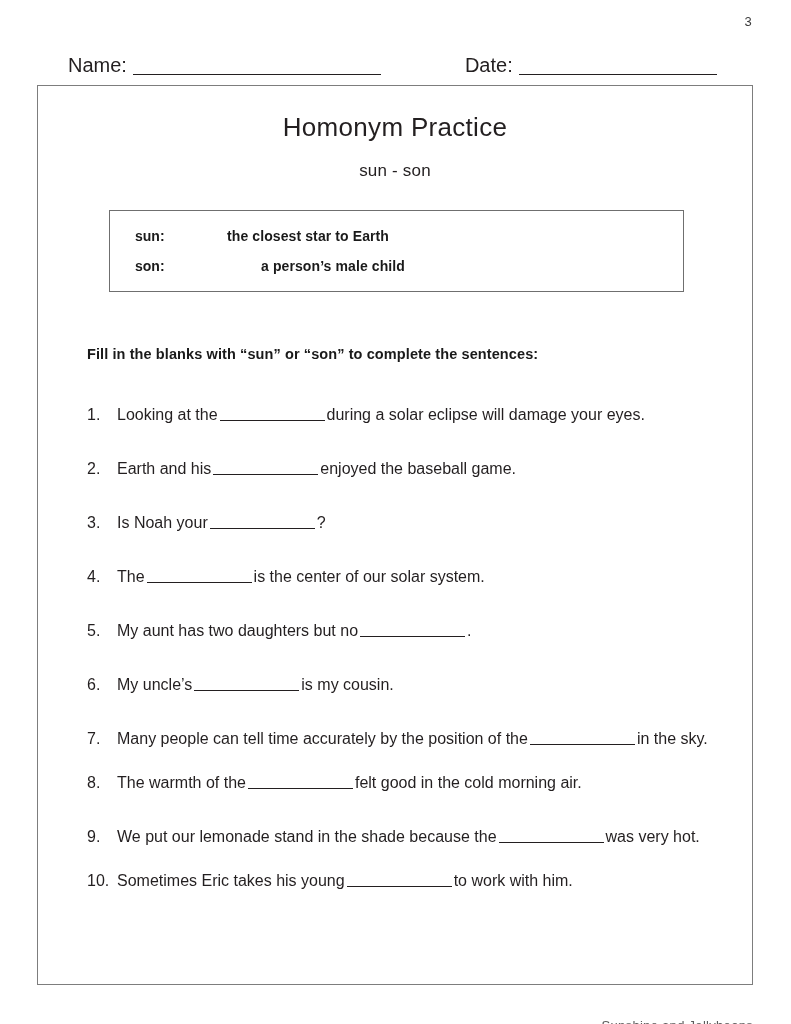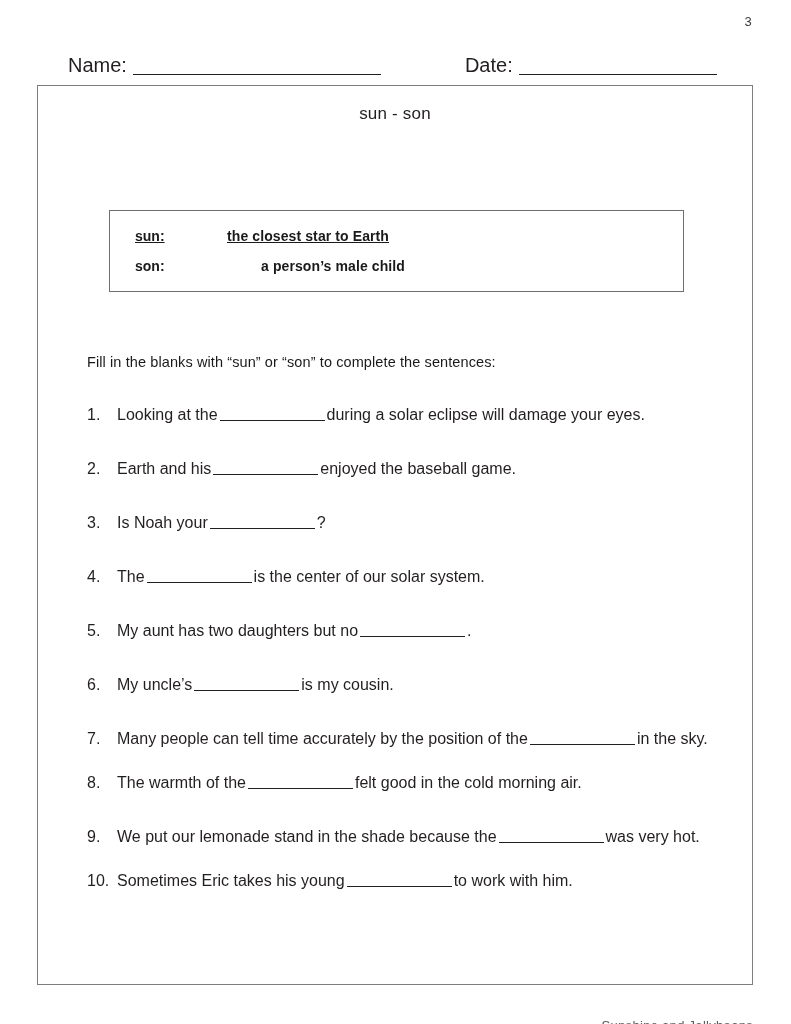--- a/index.html
+++ b/index.html
@@ -95,32 +95,32 @@
     box-sizing: border-box;
   }
   .definition-row {
     display: flex;
     align-items: baseline;
     margin-left: 25px;
     font-size: 14px;
     font-weight: bold;
     color: #1a1a1a;
   }
-  .definition-row.first { margin-top: 17px; text-decoration: underline; }
+  .definition-row.first { margin-top: 17px; }
   .definition-row.second { margin-top: 14px; gap: 34px; }
   .definition-term { width: 92px; flex: 0 0 92px; }
   .definition-meaning { letter-spacing: .1px; }
 
   
   #instruction {
     position: absolute;
     left: 49px;
-    top: 268px;
+    top: 260px;
     font-size: 14.5px;
-    font-weight: normal;
+    font-weight: bold;
     color: #1a1a1a;
     letter-spacing: .1px;
   }
 
   
   #questions {
     position: absolute;
     left: 49px;
     top: 318px;
     width: 640px;
@@ -173,20 +173,21 @@
     <span class="field-rule"></span>
   </div>
   <div class="field" id="date-field">
     <span class="field-label">Date:</span>
     <span class="field-rule"></span>
   </div>
 </div>
 
 <div id="worksheet-frame">
 
+  <div id="title">Homonym Practice</div>
   <div id="subtitle">sun - son</div>
 
   <div id="definition-box">
     <div class="definition-row first">
       <span class="definition-term">sun:</span>
       <span class="definition-meaning">the closest star to Earth</span>
     </div>
     <div class="definition-row second">
       <span class="definition-term">son:</span>
       <span class="definition-meaning">a person’s male child</span>

